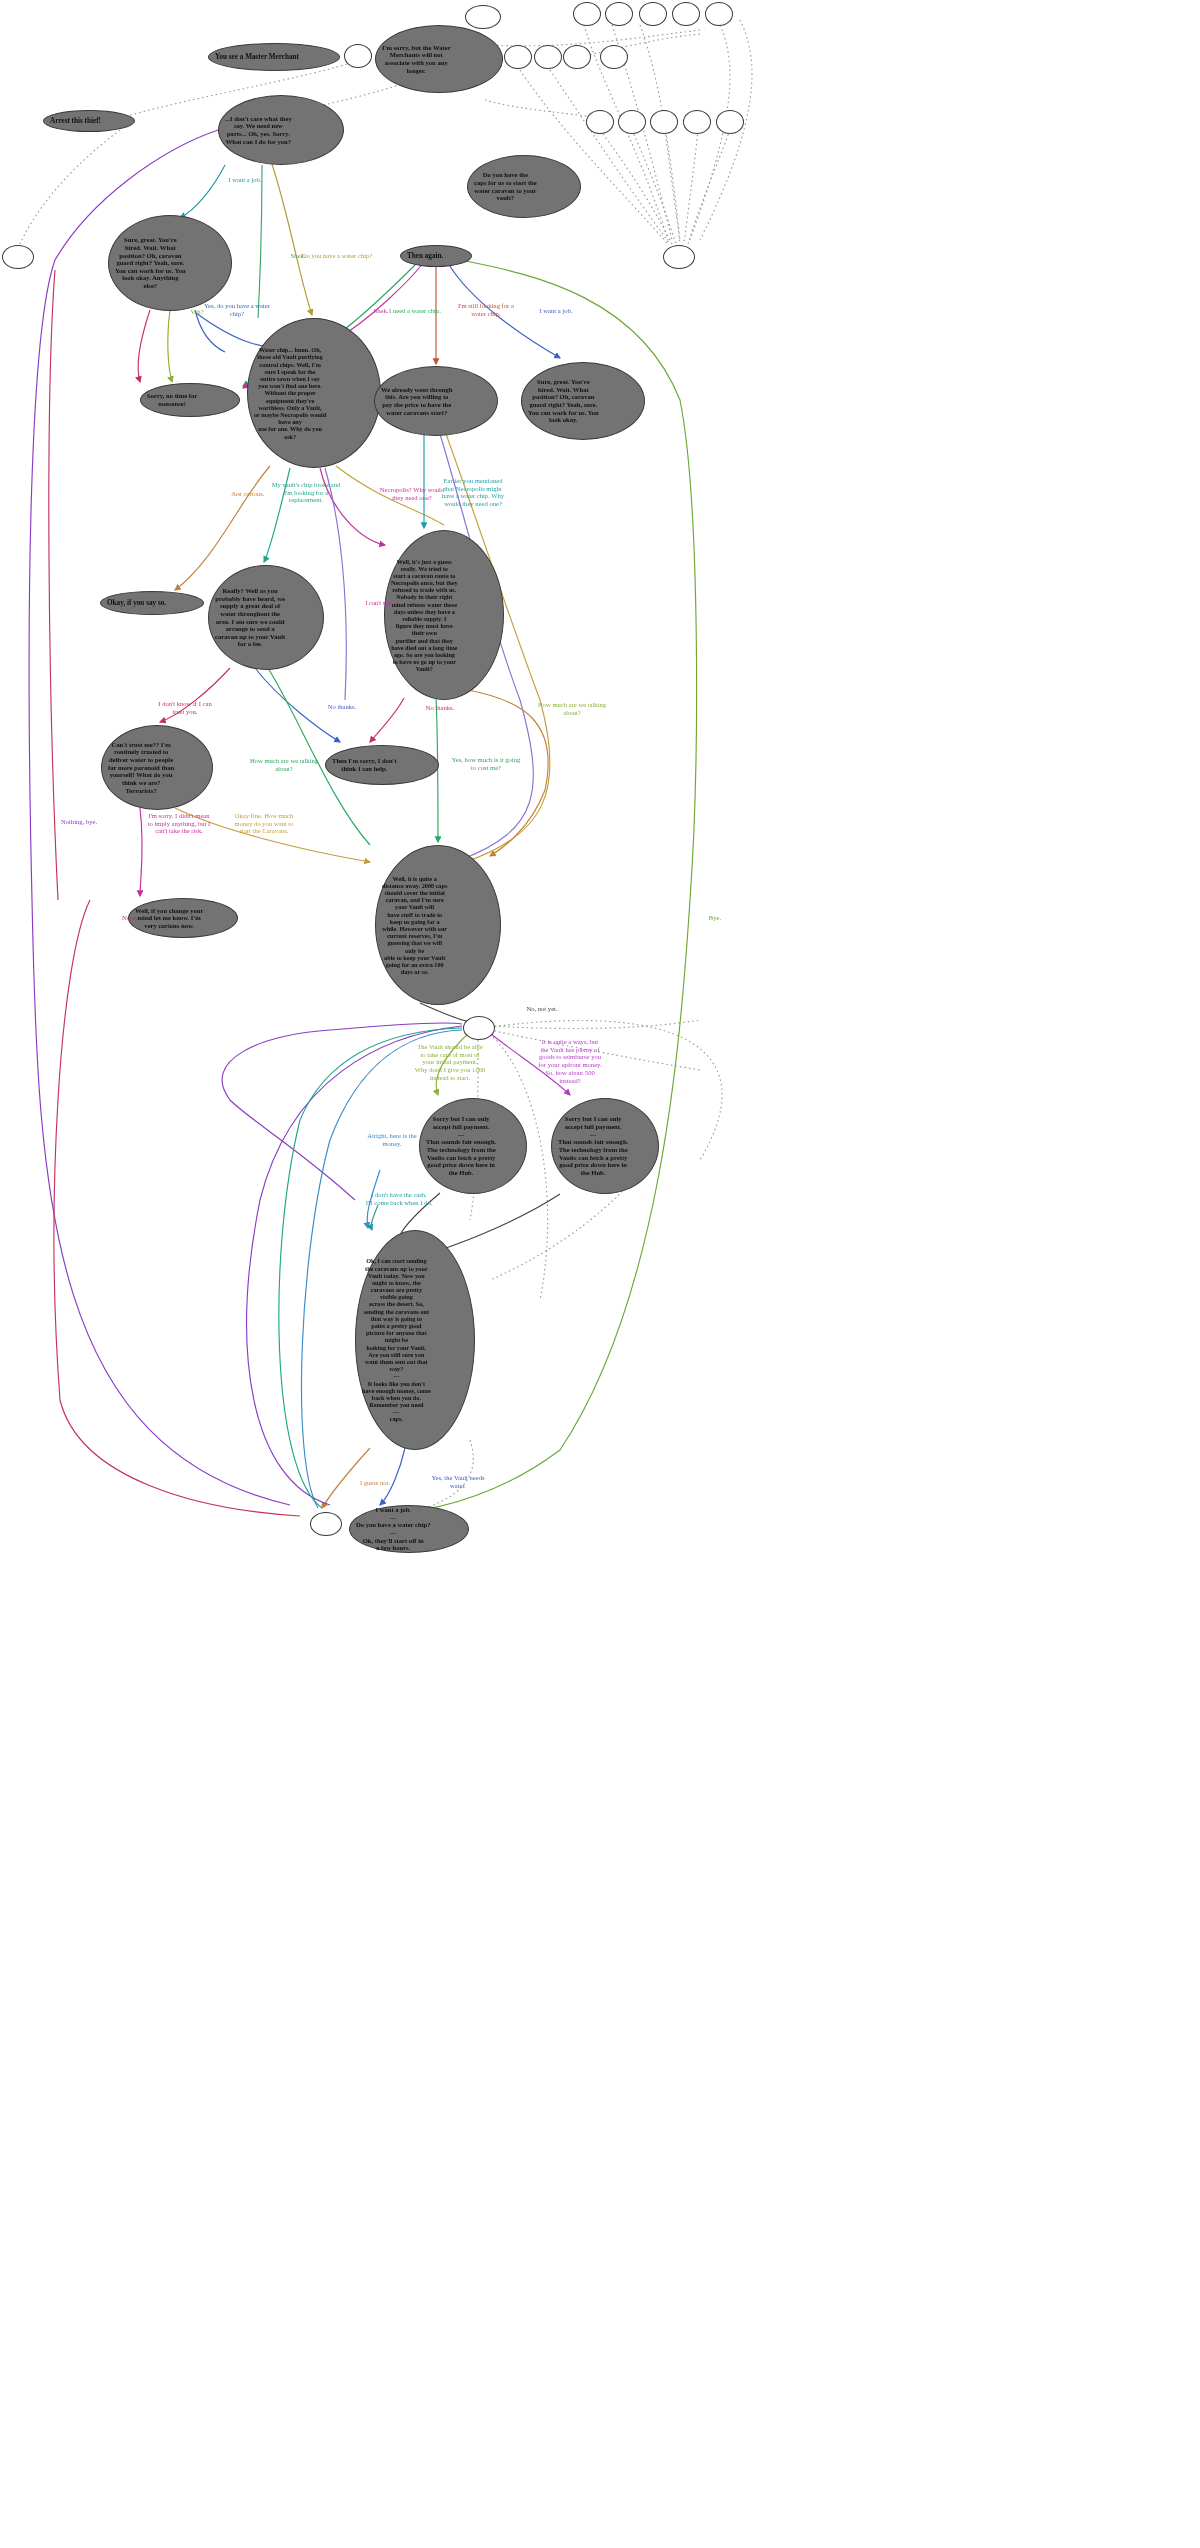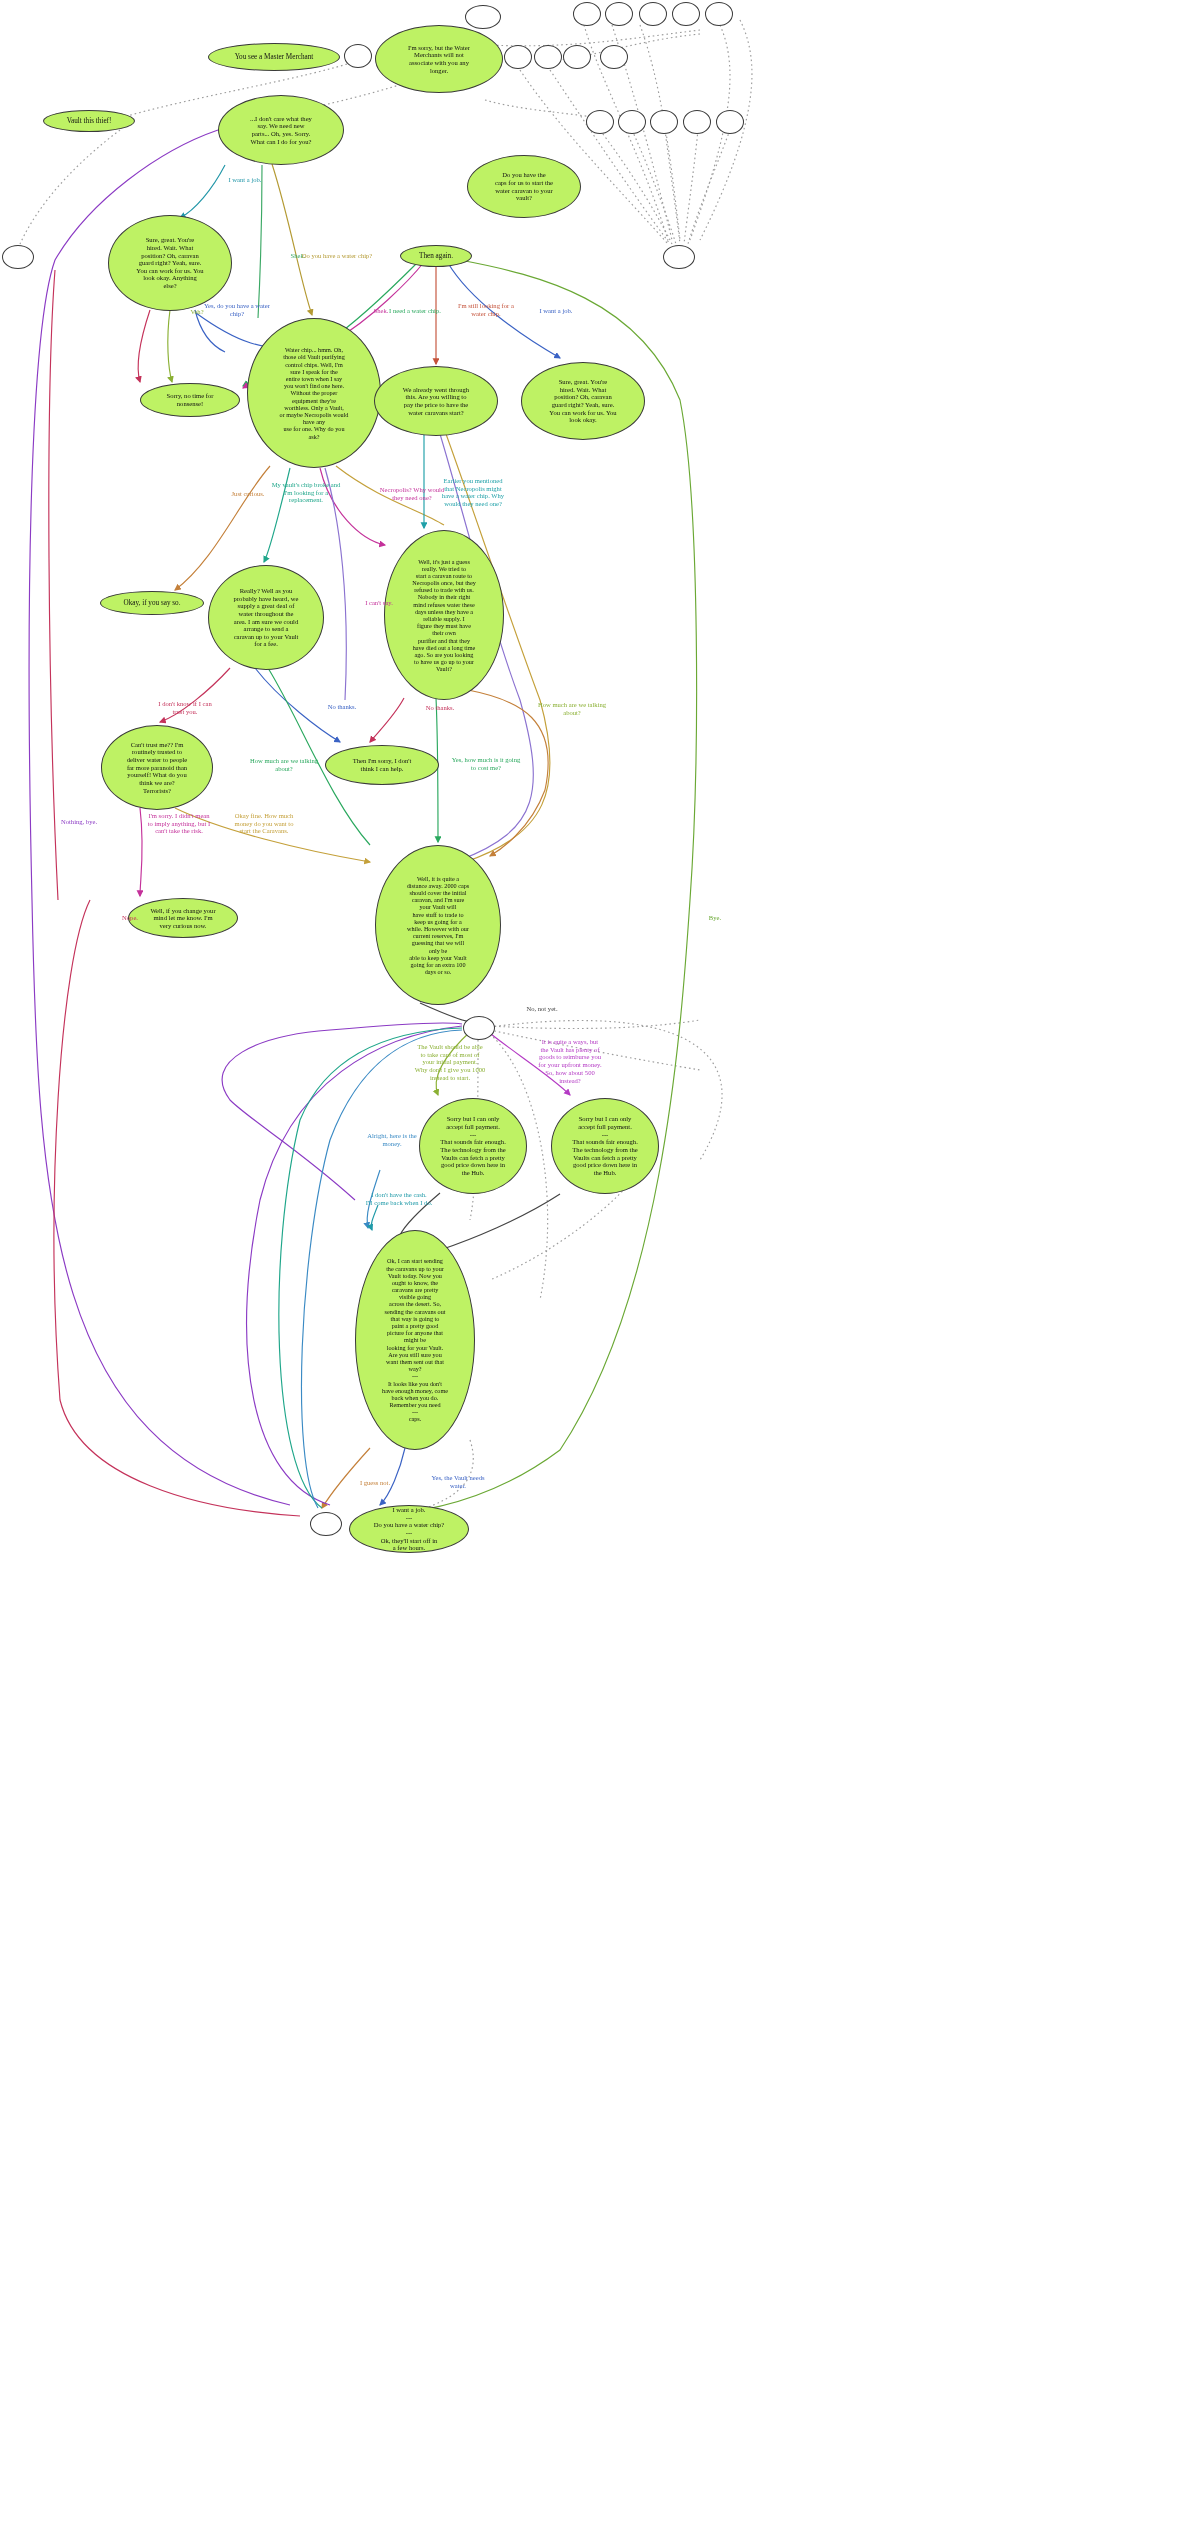--- a/index.html
+++ b/index.html
@@ -1,21 +1,21 @@
 <!DOCTYPE html>
 <html><head>
 <meta charset="utf-8">
 <style>
   html,body{margin:0;padding:0;background:#ffffff;}
   body{width:1200px;height:2548px;position:relative;font-family:"Liberation Serif",serif;}
   #stage{position:relative;width:1200px;height:2548px;overflow:hidden;}
   svg#wires{position:absolute;left:0;top:0;width:1200px;height:2548px;}
   .node{position:absolute;box-sizing:border-box;border:1.3px solid #3a3a3a;border-radius:50%;
-        display:flex;align-items:center;justify-content:center;text-align:center;
-        color:#111;background:#bef264;line-height:1.16;padding:4px 6px;}
+        display:flex;align-items:center;text-align:center;
+        color:#111;background:#737373;line-height:1.16;padding:4px 6px;font-weight:bold;}
   .node .txt{display:block;white-space:pre-line;}
   .lbl{position:absolute;text-align:center;line-height:1.17;white-space:pre-line;}
   .tiny{position:absolute;border:1.3px solid #3a3a3a;border-radius:50%;background:#fff;}
 </style>
 </head>
 <body>
 
 <div id="stage">
 
   <svg id="wires" viewBox="0 0 1200 2548" xmlns="http://www.w3.org/2000/svg">
@@ -124,21 +124,21 @@
 associate with you any
 longer.</span>
       </div>
       <div class="node" style="left: 218px; top: 95px; width: 126px; height: 70px; font-size: 6.6px;">
         <span class="txt">...I don't care what they
 say.  We need new
 parts... Oh, yes.  Sorry.
 What can I do for you?</span>
       </div>
       <div class="node" style="left: 43px; top: 110px; width: 92px; height: 22px; font-size: 7.2px;">
-        <span class="txt">Vault this thief!</span>
+        <span class="txt">Arrest this thief!</span>
       </div>
       <div class="node" style="left: 467px; top: 155px; width: 114px; height: 63px; font-size: 6.6px;">
         <span class="txt">Do you have the
 caps for us to start the
 water caravan to your
 vault?</span>
       </div>
       <div class="node" style="left: 108px; top: 215px; width: 124px; height: 96px; font-size: 6.6px;">
         <span class="txt">Sure, great.  You're
 hired.  Wait.  What

